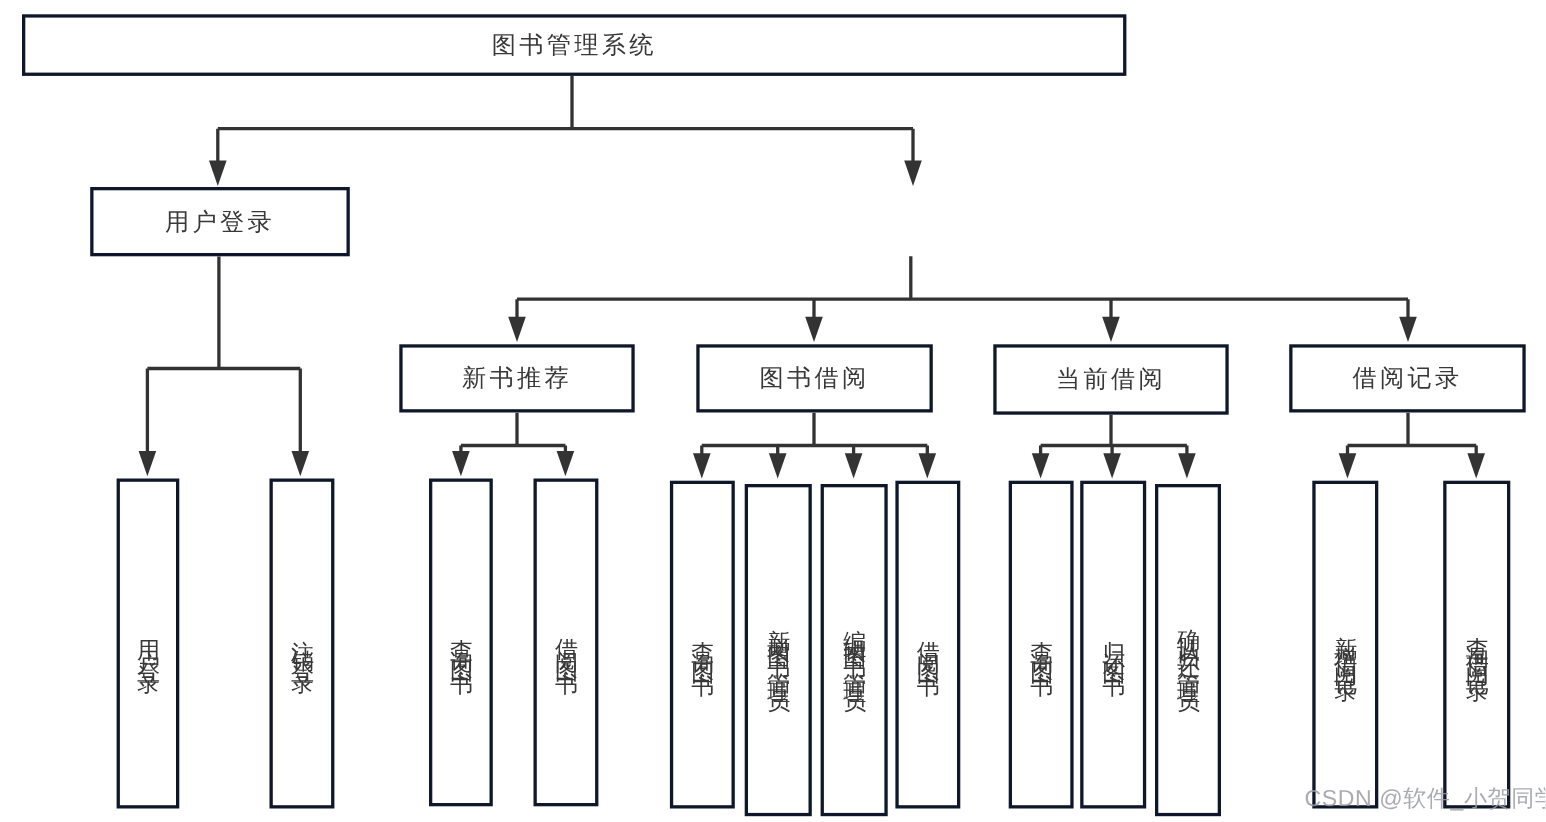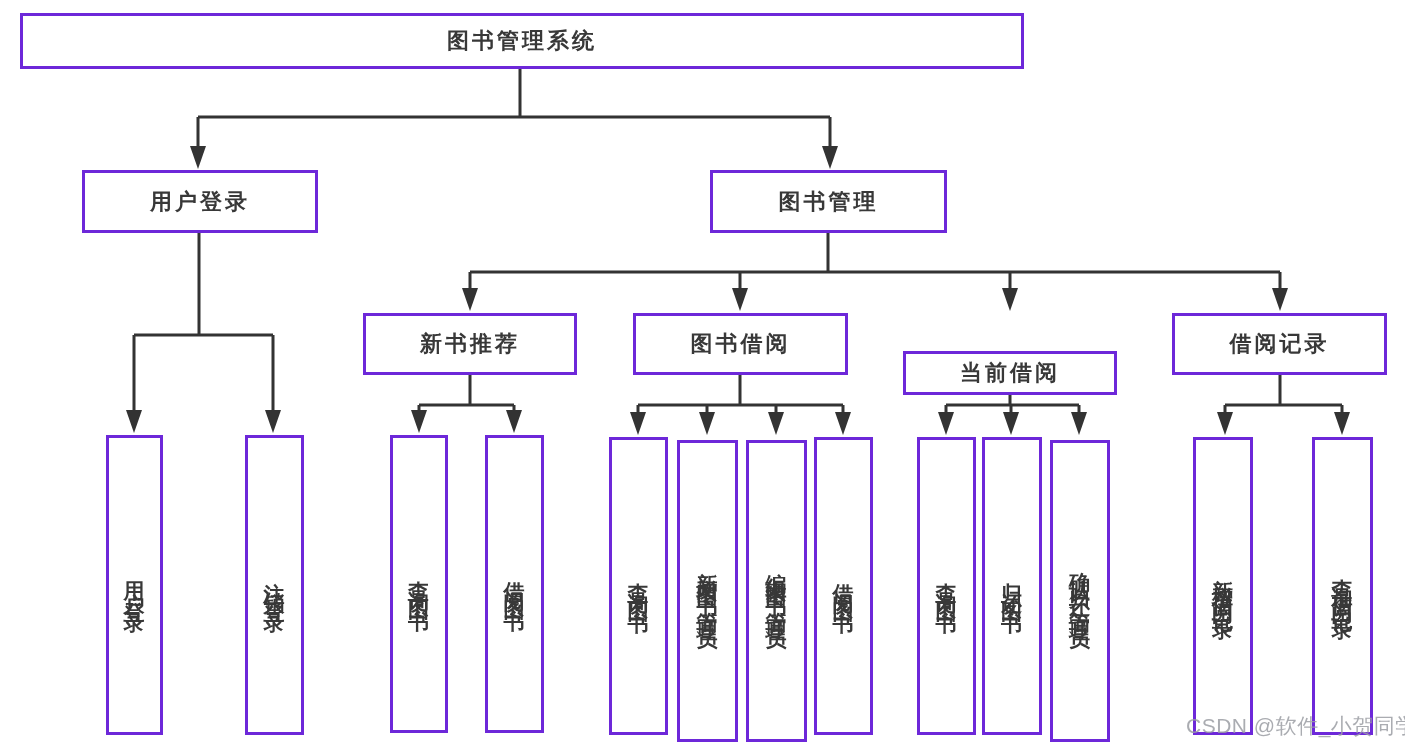--- a/index.html
+++ b/index.html
@@ -19,28 +19,27 @@
   .connectors {
     position: absolute;
     left: 0;
     top: 0;
     z-index: 1;
   }
   .box {
     position: absolute;
     box-sizing: border-box;
     background: #ffffff;
-    border: 3px solid #6d28d9;
+    border: 3px solid #0f172a;
     display: flex;
     align-items: center;
     justify-content: center;
     color: #383838;
     z-index: 2;
     text-align: center;
-    font-weight: bold;
   }
   .h-box {
     font-size: 22px;
     letter-spacing: 3px;
     white-space: nowrap;
   }
   .v-box {
     writing-mode: vertical-rl;
     text-orientation: mixed;
     font-size: 21px;
@@ -102,25 +101,24 @@
       <polygon points="1003,412 1019,412 1011,435"></polygon>
       <polygon points="1071,412 1087,412 1079,435"></polygon>
       <polygon points="1217,412 1233,412 1225,435"></polygon>
       <polygon points="1334,412 1350,412 1342,435"></polygon>
     </g>
   </svg>
 
   <div class="box h-box" style="left:20px; top:13px; width:1004px; height:56px;">图书管理系统</div>
 
   <div class="box h-box" style="left:82px; top:170px; width:236px; height:63px;">用户登录</div>
-  <div class="box h-box" style="left:710px; top:170px; width:237px; height:63px;">图书管理</div>
 
   <div class="box h-box" style="left:633px; top:313px; width:215px; height:62px;">图书借阅</div>
   <div class="box h-box" style="left:363px; top:313px; width:214px; height:62px;">新书推荐</div>
-  <div class="box h-box" style="left:903px; top:313px; width:214px; height:44px;margin-top:38px;">当前借阅</div>
+  <div class="box h-box" style="left:903px; top:313px; width:214px; height:64px;">当前借阅</div>
   <div class="box h-box" style="left:1172px; top:313px; width:215px; height:62px;">借阅记录</div>
 
   <div class="box v-box" style="left:106px; top:435px; width:57px; height:300px;">用户登录</div>
   <div class="box v-box" style="left:245px; top:435px; width:59px; height:300px;">注销登录</div>
 
   <div class="box v-box" style="left:390px; top:435px; width:58px; height:298px;">查询图书</div>
   <div class="box v-box" style="left:485px; top:435px; width:59px; height:298px;">借阅图书</div>
 
   <div class="box v-box" style="left:609px; top:437px; width:59px; height:298px;">查询图书</div>
   <div class="box v-box long" style="left:677px; top:440px; width:61px; height:302px;">新增图书（管理员）</div>

